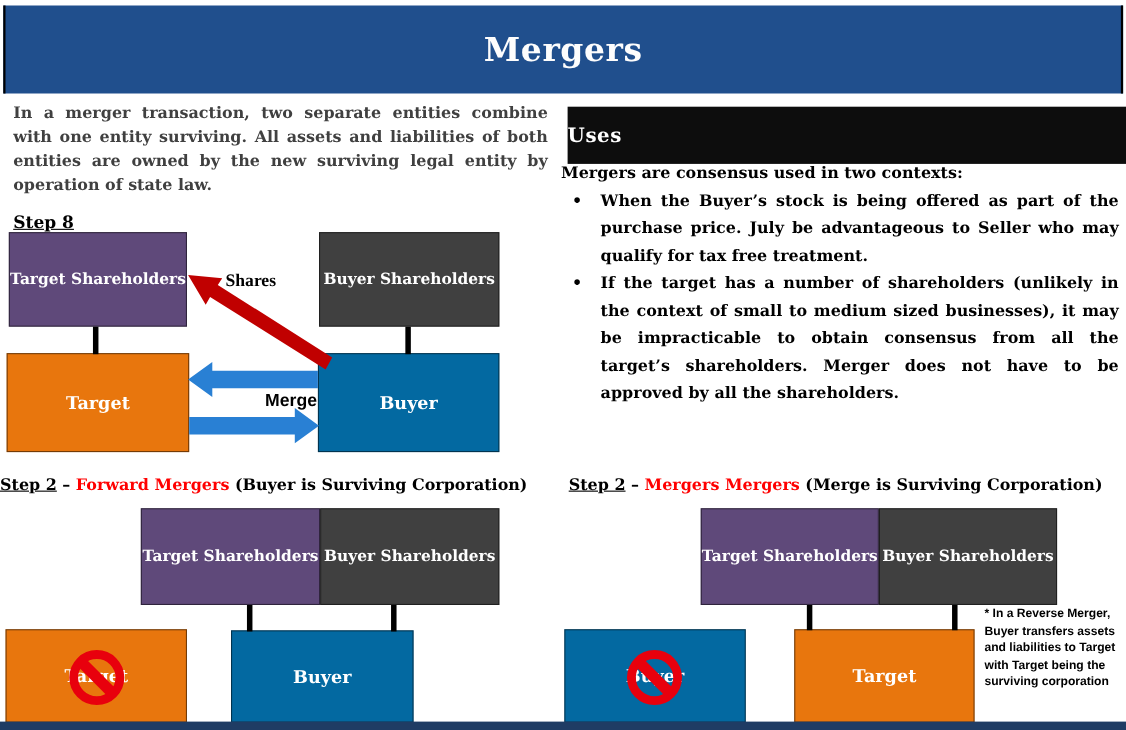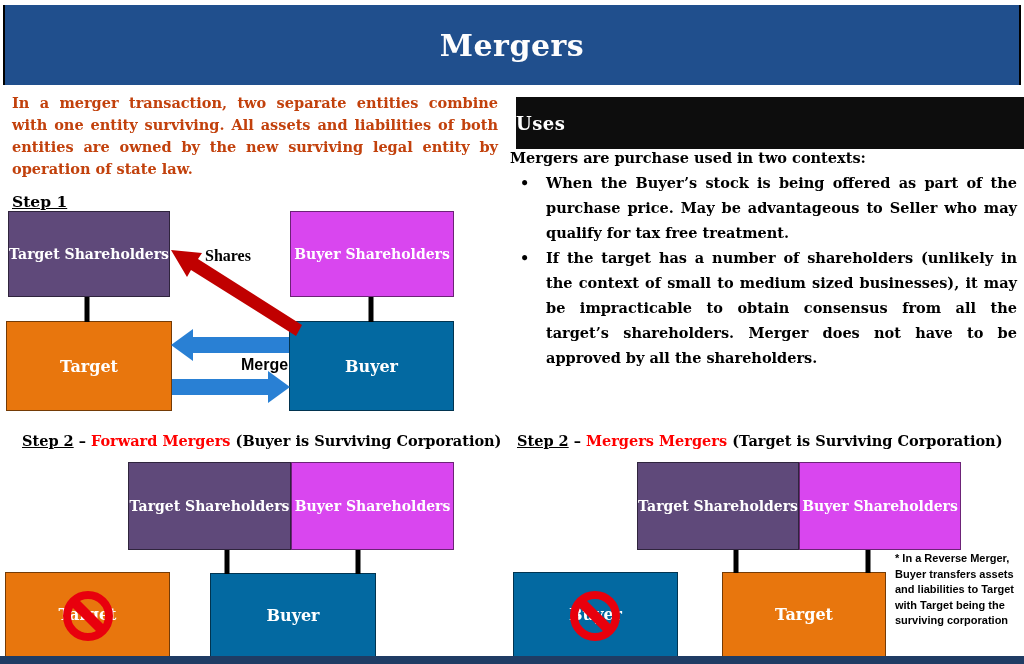--- a/index.html
+++ b/index.html
@@ -7,34 +7,34 @@
   .canvas { position:relative; width:1024px; height:664px; background:#ffffff; overflow:hidden; }
 
   
   .title-bar { position:absolute; left:3px; top:5px; width:1018px; height:80px;
     background:#204f8d; border-left:2px solid #000; border-right:2px solid #000;
     display:flex; align-items:center; justify-content:center; }
   .title-bar h1 { color:#fdfdfd; font-size:30px; font-weight:bold; letter-spacing:.5px; }
 
   
   .intro { position:absolute; left:12px; top:92px; width:486px; font-size:14.5px;
-    font-weight:bold; line-height:22px; text-align:justify; color:#c2410c; }
+    font-weight:bold; line-height:22px; text-align:justify; color:#404040; }
 
   .step-label { position:absolute; font-weight:bold; font-size:15.5px; color:#000; }
   .u { text-decoration:underline; }
 
   
   .box { position:absolute; display:flex; align-items:center; justify-content:center;
     color:#fff; font-weight:bold; border:1px solid rgba(0,0,0,.5);
     z-index:2; }
   .box span { white-space:nowrap; }
   .sh { font-size:14px; }
   .co { font-size:16px; }
   .purple { background:#5f497a; }
-  .teal   { background:#d946ef; }
+  .teal   { background:#404040; }
   .orange { background:#e8760d; }
   .navy   { background:#0369a1; }
 
   
   .s1-ts { left:8px;   top:211px; width:162px; height:86px; }
   .s1-bs { left:290px; top:211px; width:164px; height:86px; }
   .s1-t  { left:6px;   top:321px; width:166px; height:90px; }
   .s1-b  { left:289px; top:321px; width:165px; height:90px; }
 
   
@@ -61,21 +61,21 @@
   .uses-bar span { color:#fff; font-weight:bold; font-size:18px; letter-spacing:.5px; }
   .uses-body { position:absolute; left:510px; top:145px; width:507px; font-size:14.5px;
     font-weight:bold; color:#000; line-height:25px; text-align:justify; }
   .bullet-row { position:relative; padding-left:36px; }
   .bullet-row .bullet { position:absolute; left:10px; top:0; }
   .uses-note { margin-top:25px; }
 
   
   .step2-hdr { position:absolute; top:432px; font-weight:bold; font-size:14.5px;
     color:#000; white-space:nowrap; }
-  .hdr-left  { left:22px; }
+  .hdr-left  { left:0; }
   .hdr-right { left:517px; }
   .sep { margin:0 5px; }
   .mtype { color:#ff0000; }
   .suffix { margin-left:5px; }
 
   
   .footnote { position:absolute; left:895px; top:551px; width:132px;
     font-family:"Liberation Sans", sans-serif; font-weight:bold; font-size:11px;
     line-height:15.5px; color:#000; }
 
@@ -89,21 +89,21 @@
 
 <div class="canvas">
 
   <header class="title-bar">
     <h1>Mergers</h1>
   </header>
 
   <p class="intro">In a merger transaction, two separate entities combine with one entity surviving. All assets and liabilities of both entities are owned by the new surviving legal entity by operation of state law.</p>
 
   <div class="step-label" style="left:12px; top:192px;">
-    <span class="u">Step 1</span>
+    <span class="u">Step 8</span>
   </div>
 
   <div class="box purple sh s1-ts">
     <span>Target Shareholders</span>
   </div>
   <div class="box teal sh s1-bs">
     <span>Buyer Shareholders</span>
   </div>
   <div class="box orange co s1-t">
     <span>Target</span>
@@ -112,36 +112,36 @@
     <span>Buyer</span>
   </div>
 
   <div class="arrow-label lbl-shares">Shares</div>
   <div class="arrow-label lbl-merge">Merge</div>
 
   <div class="uses-bar">
     <span>Uses</span>
   </div>
   <div class="uses-body">
-    <p>Mergers are purchase used in two contexts:</p>
+    <p>Mergers are consensus used in two contexts:</p>
     <div class="bullet-row">
       <span class="bullet">•</span>
-      <p>When the Buyer’s stock is being offered as part of the purchase price. May be advantageous to Seller who may qualify for tax free treatment.</p>
+      <p>When the Buyer’s stock is being offered as part of the purchase price. July be advantageous to Seller who may qualify for tax free treatment.</p>
     </div>
     <div class="bullet-row">
       <span class="bullet">•</span>
       <p>If the target has a number of shareholders (unlikely in the context of small to medium sized businesses), it may be impracticable to obtain consensus from all the target’s shareholders. Merger does not have to be approved by all the shareholders.</p>
     </div>
   </div>
 
   <div class="step2-hdr hdr-left">
     <span class="u">Step 2</span><span class="sep">–</span><span class="mtype">Forward Mergers</span><span class="suffix">(Buyer is Surviving Corporation)</span>
   </div>
   <div class="step2-hdr hdr-right">
-    <span class="u">Step 2</span><span class="sep">–</span><span class="mtype">Mergers Mergers</span><span class="suffix">(Target is Surviving Corporation)</span>
+    <span class="u">Step 2</span><span class="sep">–</span><span class="mtype">Mergers Mergers</span><span class="suffix">(Merge is Surviving Corporation)</span>
   </div>
 
   <div class="box purple sh f-ts">
     <span>Target Shareholders</span>
   </div>
   <div class="box teal sh f-bs">
     <span>Buyer Shareholders</span>
   </div>
   <div class="box orange co f-t">
     <span>Target</span>

